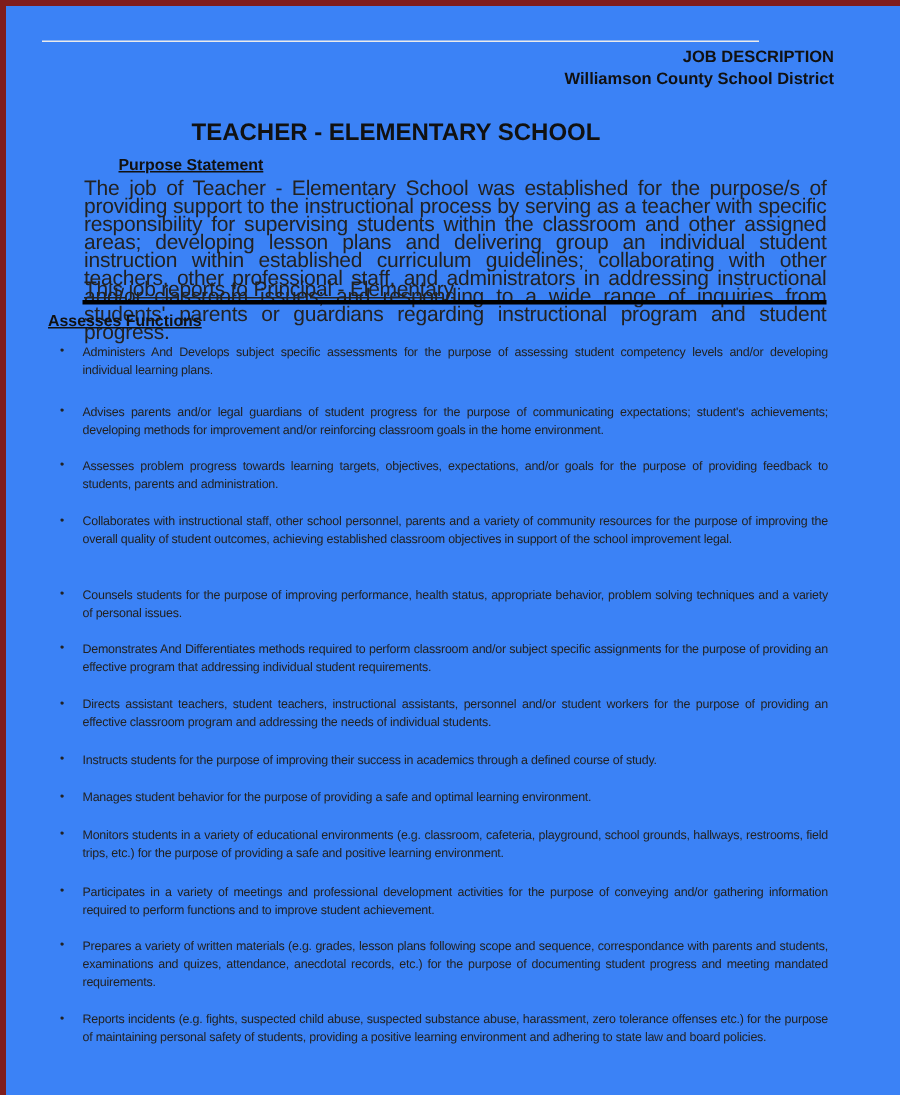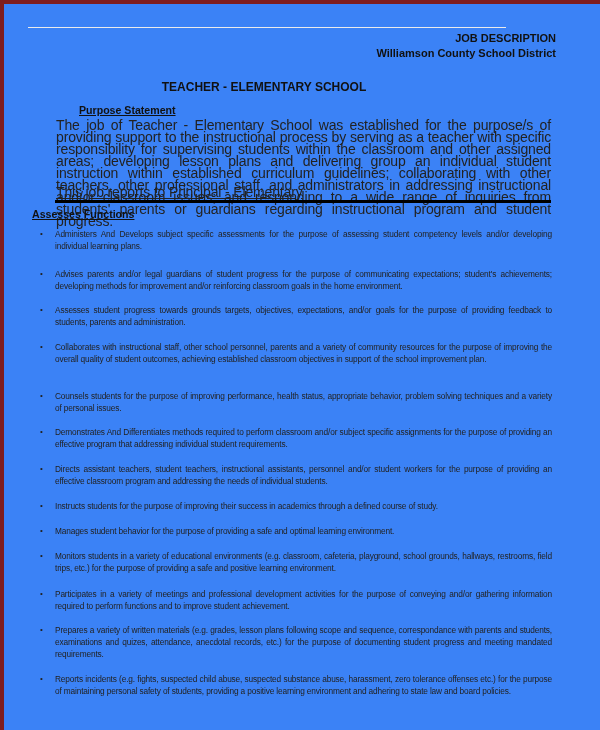--- a/index.html
+++ b/index.html
@@ -6,21 +6,21 @@
     body { width: 600px; height: 730px; overflow: hidden; }
     .frame {
       position: relative; width: 598px; height: 728px;
       border: 4px solid #7f1d1d; background: #3b82f6;
       font-family: "Liberation Sans", sans-serif; color: #111;
     }
     .top-rule { position: absolute; left: 24px; top: 23px; width: 478px; height: 1px; background: #ebebeb; }
     .hdr { position: absolute; right: 46px; text-align: right; font-weight: bold; font-size: 11px; color: #111; }
     .hdr1 { top: 28px; }
     .hdr2 { top: 43px; margin-left: 44px; }
-    .doc-title { position: absolute; left: 0; width: 524px; top: 76px; text-align: center; font-weight: bold; font-size: 12px; padding-right: 4px; box-sizing: border-box; }
+    .doc-title { position: absolute; left: 0; width: 524px; top: 76px; text-align: center; font-weight: bold; font-size: 16px; padding-right: 4px; box-sizing: border-box; }
     .sec-head { position: absolute; left: 28px; font-weight: bold; font-size: 10.6px; text-decoration: underline; }
     .purpose-head { top: 100px; margin-left: 47px; }
     .ess-head { top: 204px; }
     .para {
       position: absolute; left: 52px; width: 495px; font-size: 14px; line-height: 12px;
       text-align: justify; color: #222; letter-spacing: -0.15px;
     }
     .para1 { top: 115px; }
     .para2 { top: 182px; text-decoration: underline; }
     .thick-rule { position: absolute; left: 51px; top: 196px; width: 496px; height: 3px; background: #000; }
@@ -52,25 +52,25 @@
     <div class="bullet" style="top:0px">
         <span class="dot">•</span>
         <span class="txt">Administers And Develops subject specific assessments for the purpose of assessing student competency levels and/or developing individual learning plans.</span>
       </div>
     <div class="bullet" style="top:40px">
         <span class="dot">•</span>
         <span class="txt">Advises parents and/or legal guardians of student progress for the purpose of communicating expectations; student's achievements; developing methods for improvement and/or reinforcing classroom goals in the home environment.</span>
       </div>
     <div class="bullet" style="top:76px">
         <span class="dot">•</span>
-        <span class="txt">Assesses student progress towards grounds targets, objectives, expectations, and/or goals for the purpose of providing feedback to students, parents and administration.</span>
+        <span class="txt">Assesses problem progress towards learning targets, objectives, expectations, and/or goals for the purpose of providing feedback to students, parents and administration.</span>
       </div>
     <div class="bullet" style="top:113px">
         <span class="dot">•</span>
-        <span class="txt">Collaborates with instructional staff, other school personnel, parents and a variety of community resources for the purpose of improving the overall quality of student outcomes, achieving established classroom objectives in support of the school improvement plan.</span>
+        <span class="txt">Collaborates with instructional staff, other school personnel, parents and a variety of community resources for the purpose of improving the overall quality of student outcomes, achieving established classroom objectives in support of the school improvement legal.</span>
       </div>
     <div class="bullet" style="top:162px">
         <span class="dot">•</span>
         <span class="txt">Counsels students for the purpose of improving performance, health status, appropriate behavior, problem solving techniques and a variety of personal issues.</span>
       </div>
     <div class="bullet" style="top:198px">
         <span class="dot">•</span>
         <span class="txt">Demonstrates And Differentiates methods required to perform classroom and/or subject specific assignments for the purpose of providing an effective program that addressing individual student requirements.</span>
       </div>
     <div class="bullet" style="top:235px">

